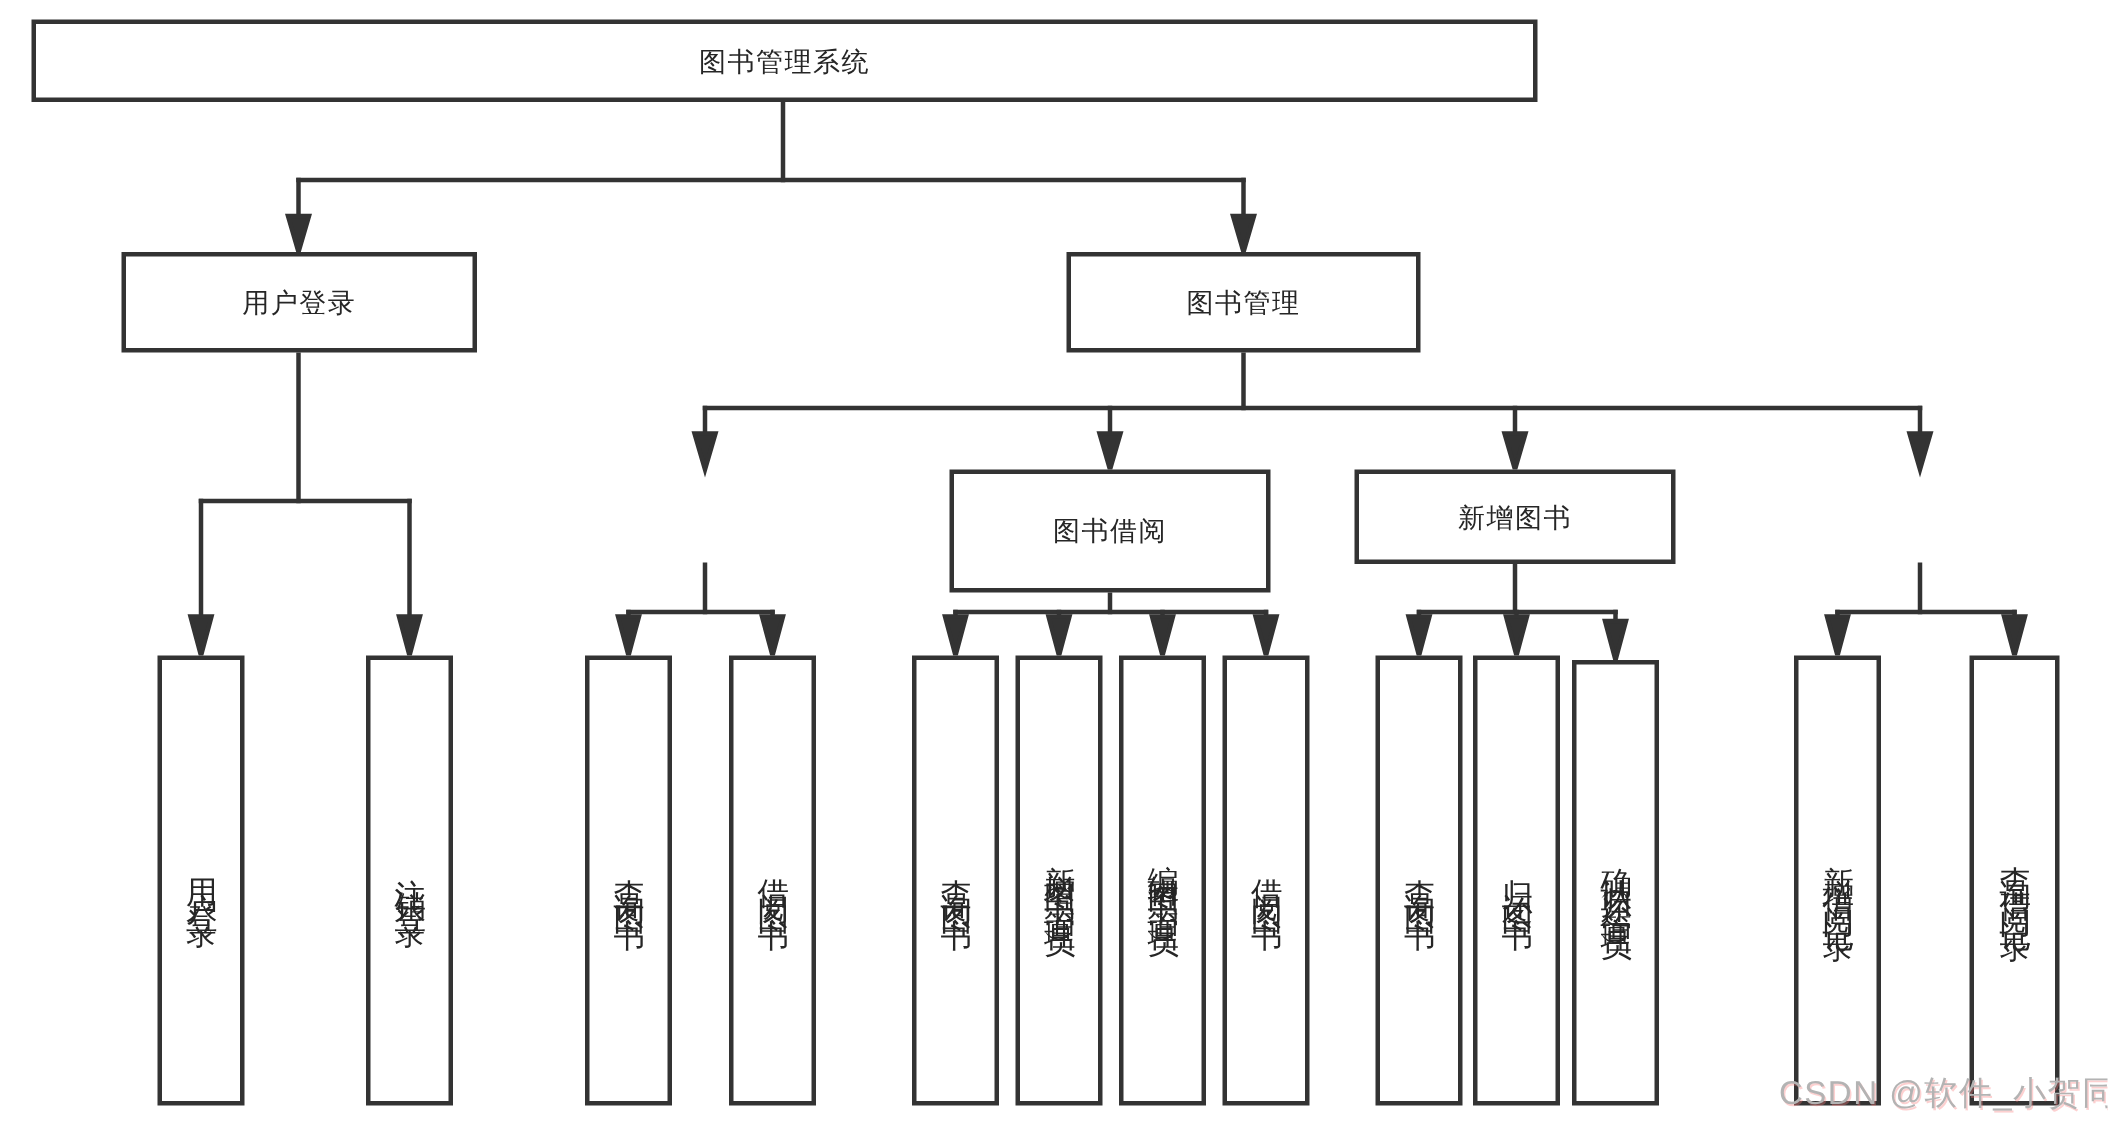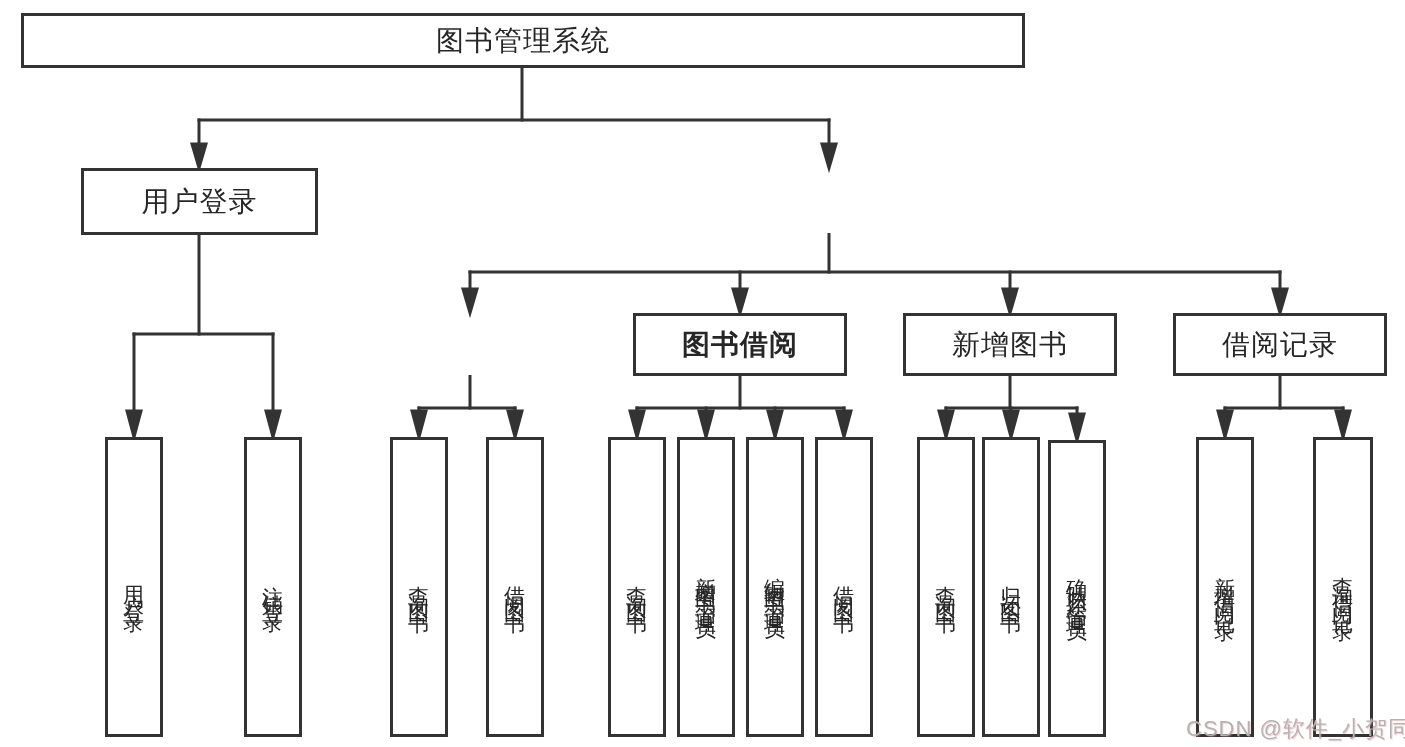--- a/index.html
+++ b/index.html
@@ -17,41 +17,41 @@
   .node {
     position: absolute;
     box-sizing: border-box;
     background: #ffffff;
     border: 3px solid #333333;
     display: flex;
     align-items: center;
     justify-content: center;
   }
   .node .hlabel {
-    font-size: 28px;
+    font-size: 18px;
     letter-spacing: 1px;
     white-space: nowrap;
     color: #262626;
   }
   .vbox .vlabel {
     writing-mode: vertical-rl;
     text-orientation: mixed;
     font-size: 21px;
     letter-spacing: 9px;
     line-height: 1;
     color: #262626;
   }
   .vbox .vlabel.long { letter-spacing: 6px; font-size: 21px; }
 
   
   .n-root        { left: 21px;   top: 13px;  width: 1004px; height: 55px; }
   .n-user-login  { left: 81px;   top: 168px; width: 237px;  height: 67px; }
   .n-book-mgmt   { left: 711px;  top: 168px; width: 236px;  height: 67px; }
   .n-new-rec     { left: 363px;  top: 313px; width: 214px;  height: 63px; }
-  .n-borrow      { left: 633px;  top: 313px; width: 214px;  height: 63px; font-weight: bold; }
+  .n-borrow      { left: 633px;  top: 313px; width: 214px;  height: 82px; }
   .n-current     { left: 903px;  top: 313px; width: 214px;  height: 63px; }
   .n-record      { left: 1173px; top: 313px; width: 214px;  height: 63px; }
 
   .leaf { top: 437px; width: 58px; height: 300px; }
   .l-1  { left: 105px; }
   .l-2  { left: 244px; }
   .l-3  { left: 390px; }
   .l-4  { left: 486px; }
   .l-5  { left: 608px; }
   .l-6  { left: 677px; }
@@ -142,30 +142,30 @@
     </g>
   </svg>
 
   <div class="node n-root">
     <span class="hlabel">图书管理系统</span>
   </div>
 
   <div class="node n-user-login">
     <span class="hlabel">用户登录</span>
   </div>
+  <div class="node n-book-mgmt">
+    <span class="hlabel">图书管理</span>
+  </div>
 
   <div class="node n-borrow">
     <span class="hlabel">图书借阅</span>
   </div>
   <div class="node n-current">
     <span class="hlabel">新增图书</span>
   </div>
-  <div class="node n-record">
-    <span class="hlabel">借阅记录</span>
-  </div>
 
   <div class="node vbox leaf l-1">
     <span class="vlabel">用户登录</span>
   </div>
   <div class="node vbox leaf l-2">
     <span class="vlabel">注销登录</span>
   </div>
 
   <div class="node vbox leaf l-3">
     <span class="vlabel">查询图书</span>

